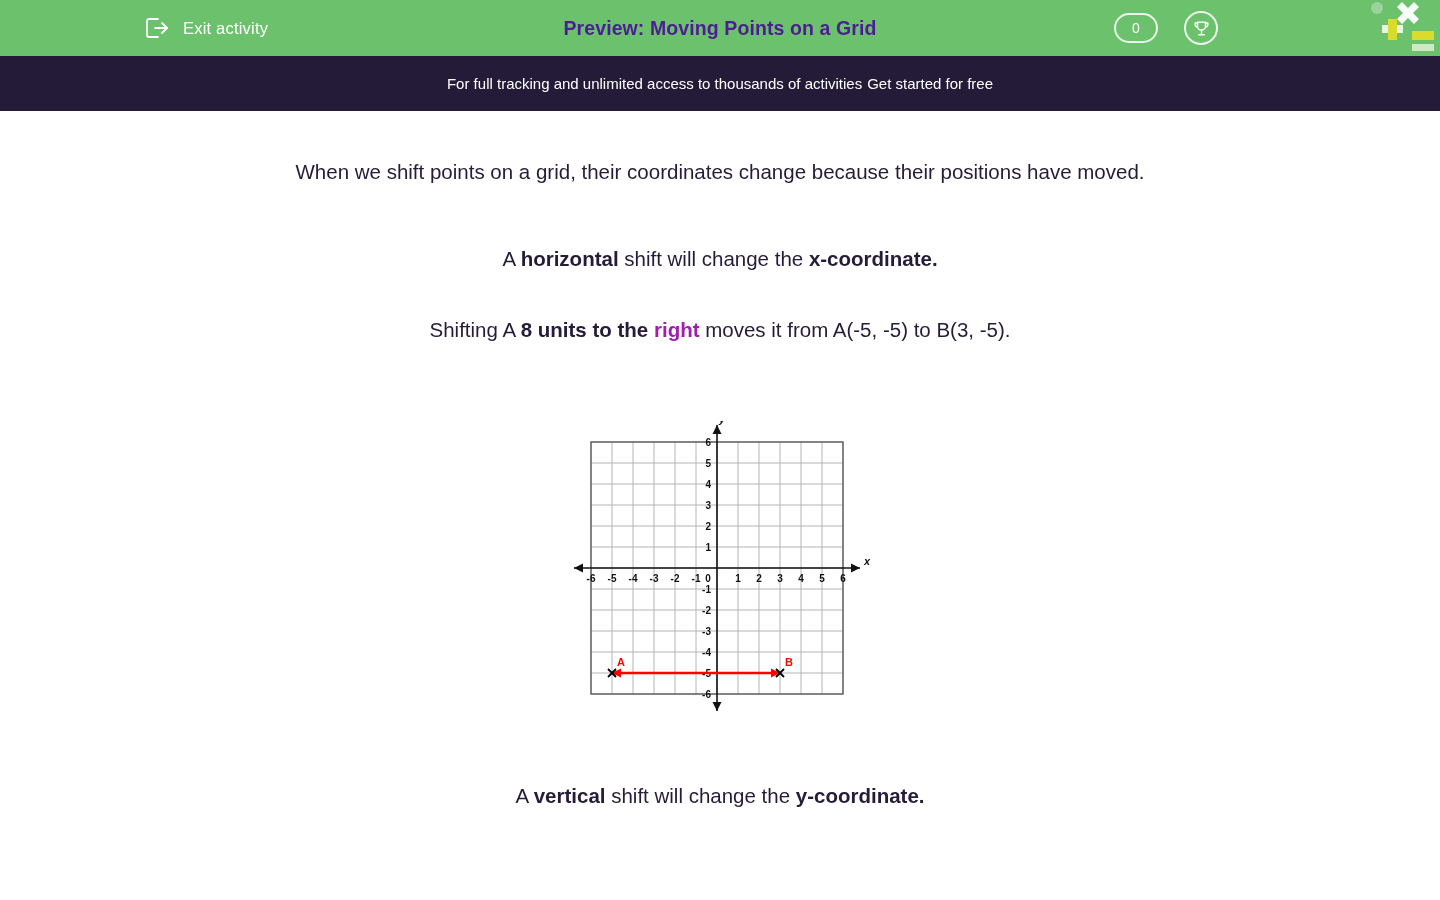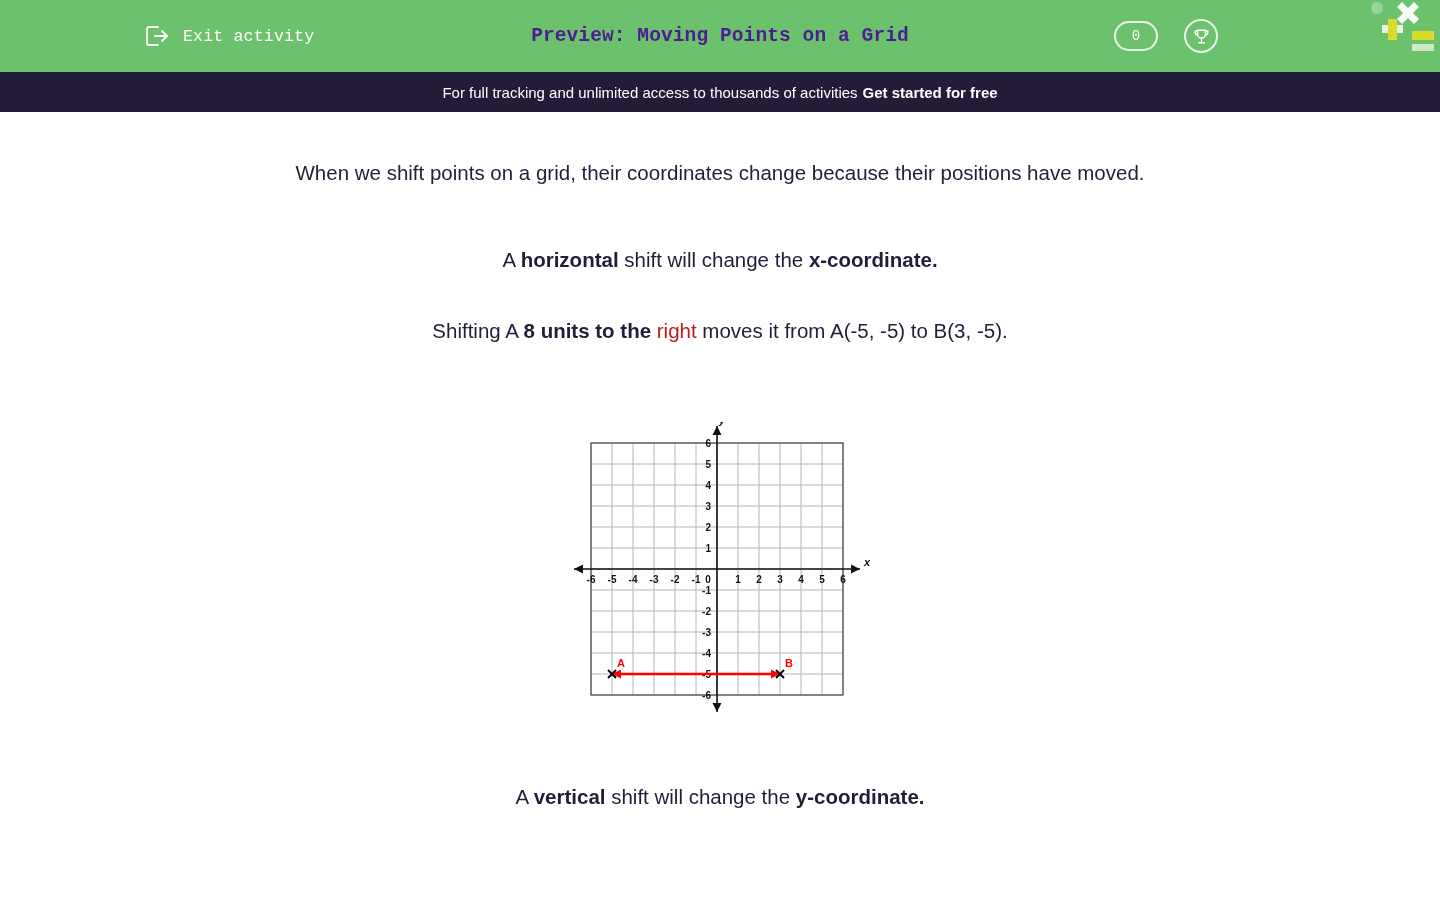--- a/index.html
+++ b/index.html
@@ -6,26 +6,25 @@
   html, body {
     width: 1440px; height: 900px;
     background: #ffffff;
     font-family: "Liberation Sans", sans-serif;
     overflow: hidden;
   }
 
   
   .header {
     position: relative;
-    height: 72px;
+    height: 56px;
     background: #6cc16c;
     display: flex;
     align-items: center;
     overflow: hidden;
-    font-family: Liberation Mono, monospace;
   }
   .exit-btn {
     position: absolute;
     left: 145px;
     display: flex;
     align-items: center;
     gap: 12px;
     color: #ffffff;
     cursor: pointer;
   }
@@ -63,44 +62,44 @@
     border-radius: 50%;
     display: flex; align-items: center; justify-content: center;
     cursor: pointer;
   }
   .trophy-badge svg { width: 19px; height: 19px; display: block; }
 
   .deco { position: absolute; right: 0; top: 0; width: 80px; height: 60px; }
 
   
   .promo {
-    height: 40px;
+    height: 55px;
     background: #241b38;
     display: flex;
     align-items: center;
     justify-content: center;
     color: #ffffff;
     font-size: 15px;
   }
-  .promo-link { font-weight: 700; color: #ffffff; text-decoration: none; cursor: pointer; margin-left: 5px; }
+  .promo-link { font-weight: 400; color: #ffffff; text-decoration: none; cursor: pointer; margin-left: 5px; }
 
   
   .content { padding-top: 46px; }
   .para {
     text-align: center;
     color: #251c37;
     font-size: 20.5px;
     line-height: 1.5;
   }
   .para.intro { margin-bottom: 56px; }
   .para.rule   { margin-bottom: 40px; }
   .para.block  { margin-bottom: 10px; }
   .spacer-block { height: 32px; }
   b { font-weight: 700; }
-  .red  { color: #b91c1c; font-weight: 400; }
+  .red  { color: #a21caf; font-weight: 700; }
   .blue { color: #0000ee; font-weight: 700; }
 
   
   .graph-wrap { display: flex; justify-content: center; margin-top: 34px; }
   .graph { position: relative; width: 300px; height: 300px; }
   .graph svg { display: block; }
 
   .bottom-line { text-align: center; margin-top: 60px; }
 </style>
 </head>

